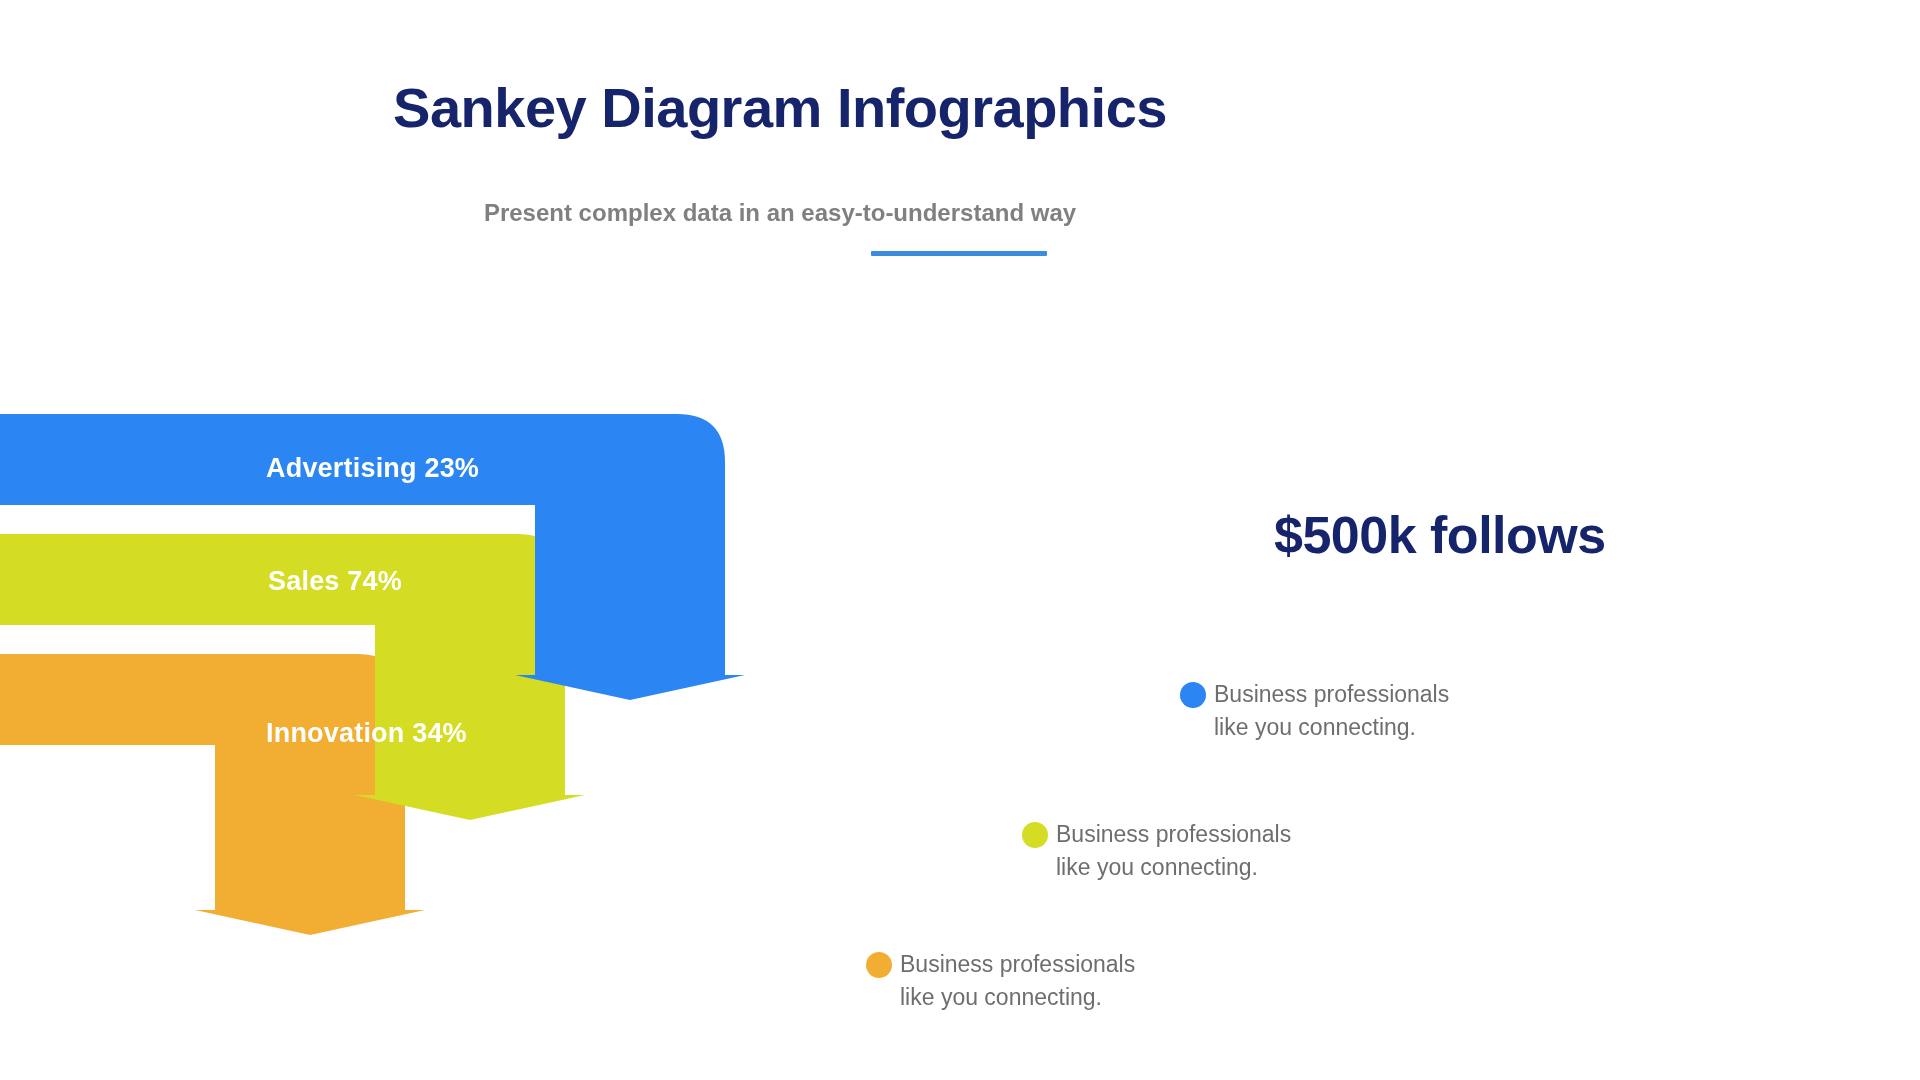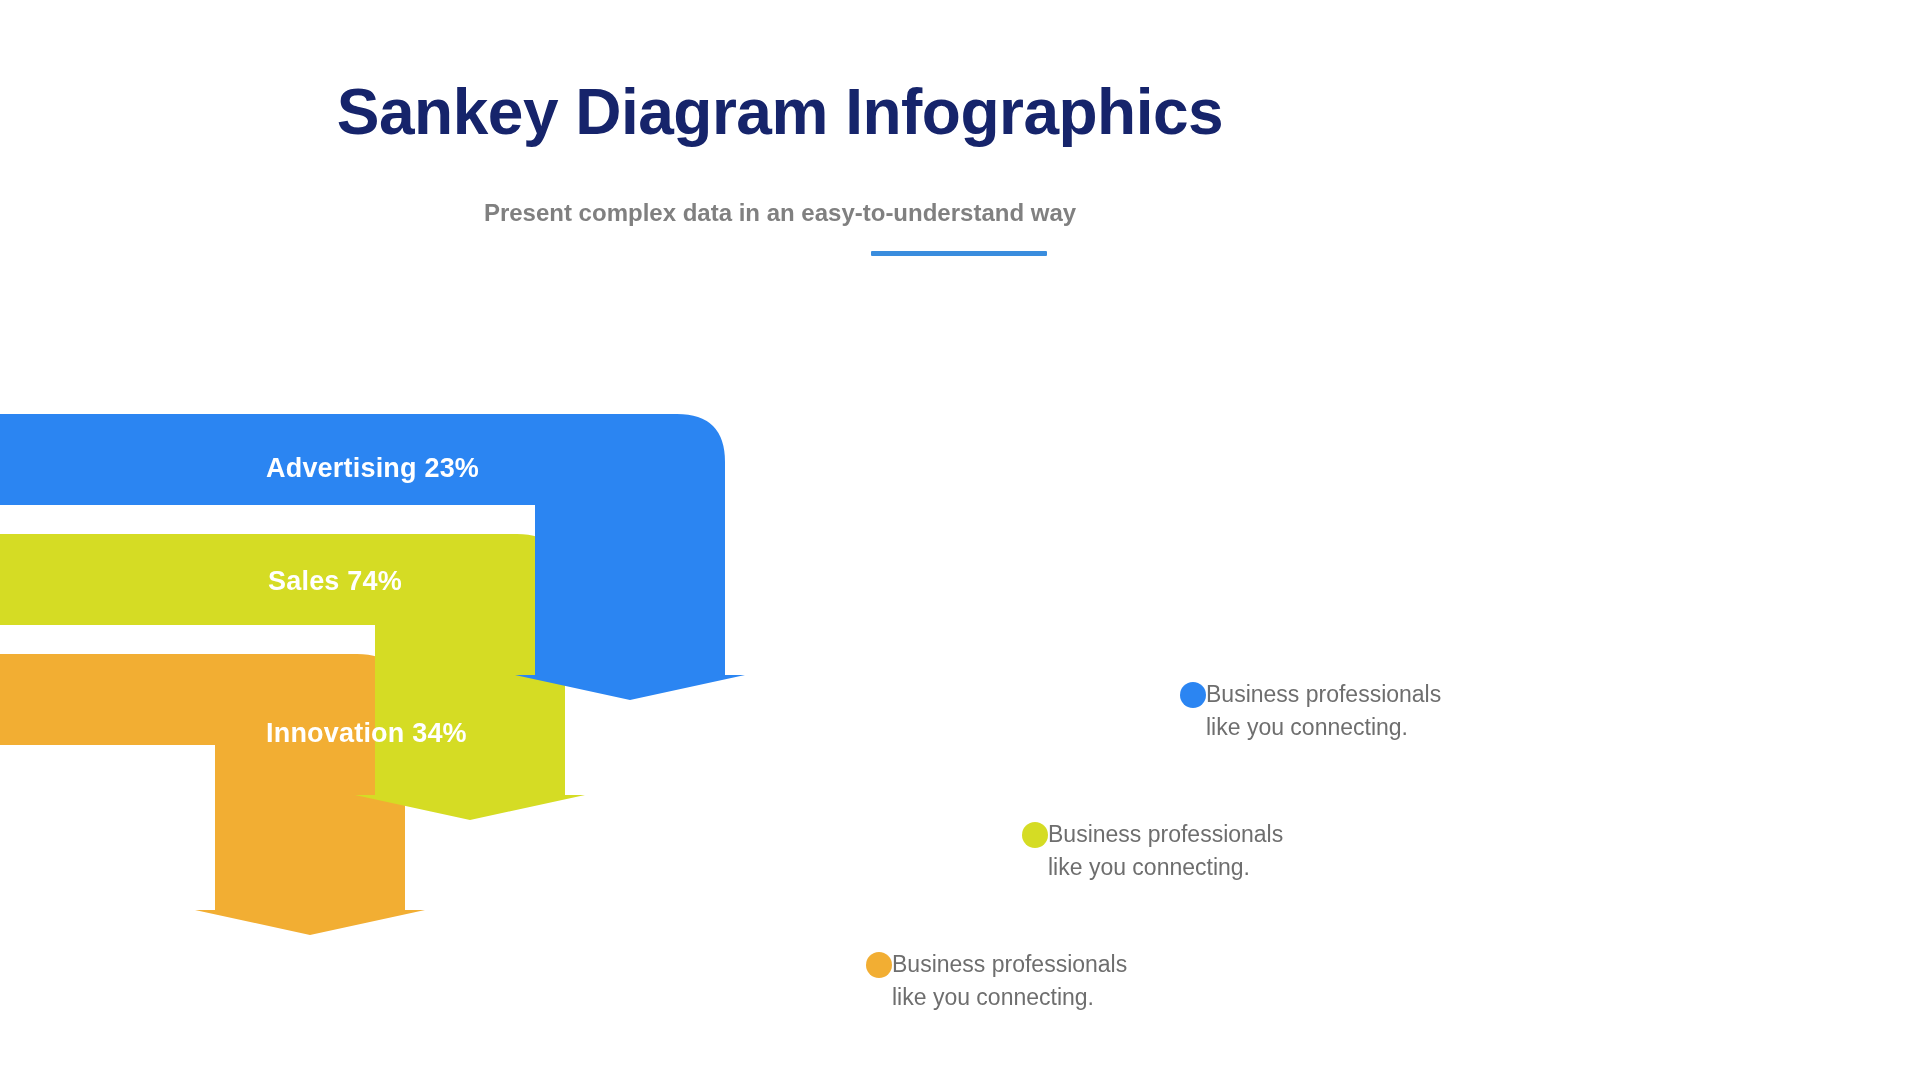--- a/index.html
+++ b/index.html
@@ -31,21 +31,21 @@
     width: 1560px;
     text-align: center;
   }
 
   .title {
     position: absolute;
     left: 0;
     top: 80px;
     width: 1560px;
     text-align: center;
-    font-size: 64px;
+    font-size: 56px;
     font-weight: bold;
     color: #16246B;
     letter-spacing: -0.5px;
     line-height: 1.0;
     white-space: nowrap;
   }
 
   .subtitle {
     position: absolute;
     left: 0;
@@ -102,21 +102,21 @@
     font-weight: bold;
     color: #16246B;
     white-space: nowrap;
     letter-spacing: -0.5px;
   }
 
   .legend-item {
     position: absolute;
     display: flex;
     align-items: flex-start;
-    gap: 0;
+    gap: 8px;
   }
   .legend-item.leg-0 { left: 1180px; top: 678px; }
   .legend-item.leg-1 { left: 1022px; top: 818px; }
   .legend-item.leg-2 { left: 866px; top: 948px; }
 
   .legend-dot {
     width: 26px;
     height: 26px;
     border-radius: 50%;
     flex: 0 0 auto;
@@ -179,20 +179,21 @@
                L 535,105
                L 0,105
                Z"></path>
     </svg>
   </div>
 
   <div class="flow-label lbl-0">Advertising 23%</div>
   <div class="flow-label lbl-1">Sales 74%</div>
   <div class="flow-label lbl-2">Innovation 34%</div>
 
+  <div class="amount">$500k follows</div>
 
   <div class="legend-item leg-0">
     <span class="legend-dot" style="background:#2B85F2"></span>
     <span class="legend-text">Business professionals
 like you connecting.</span>
   </div>
 
   <div class="legend-item leg-1">
     <span class="legend-dot" style="background:#D5DC24"></span>
     <span class="legend-text">Business professionals

